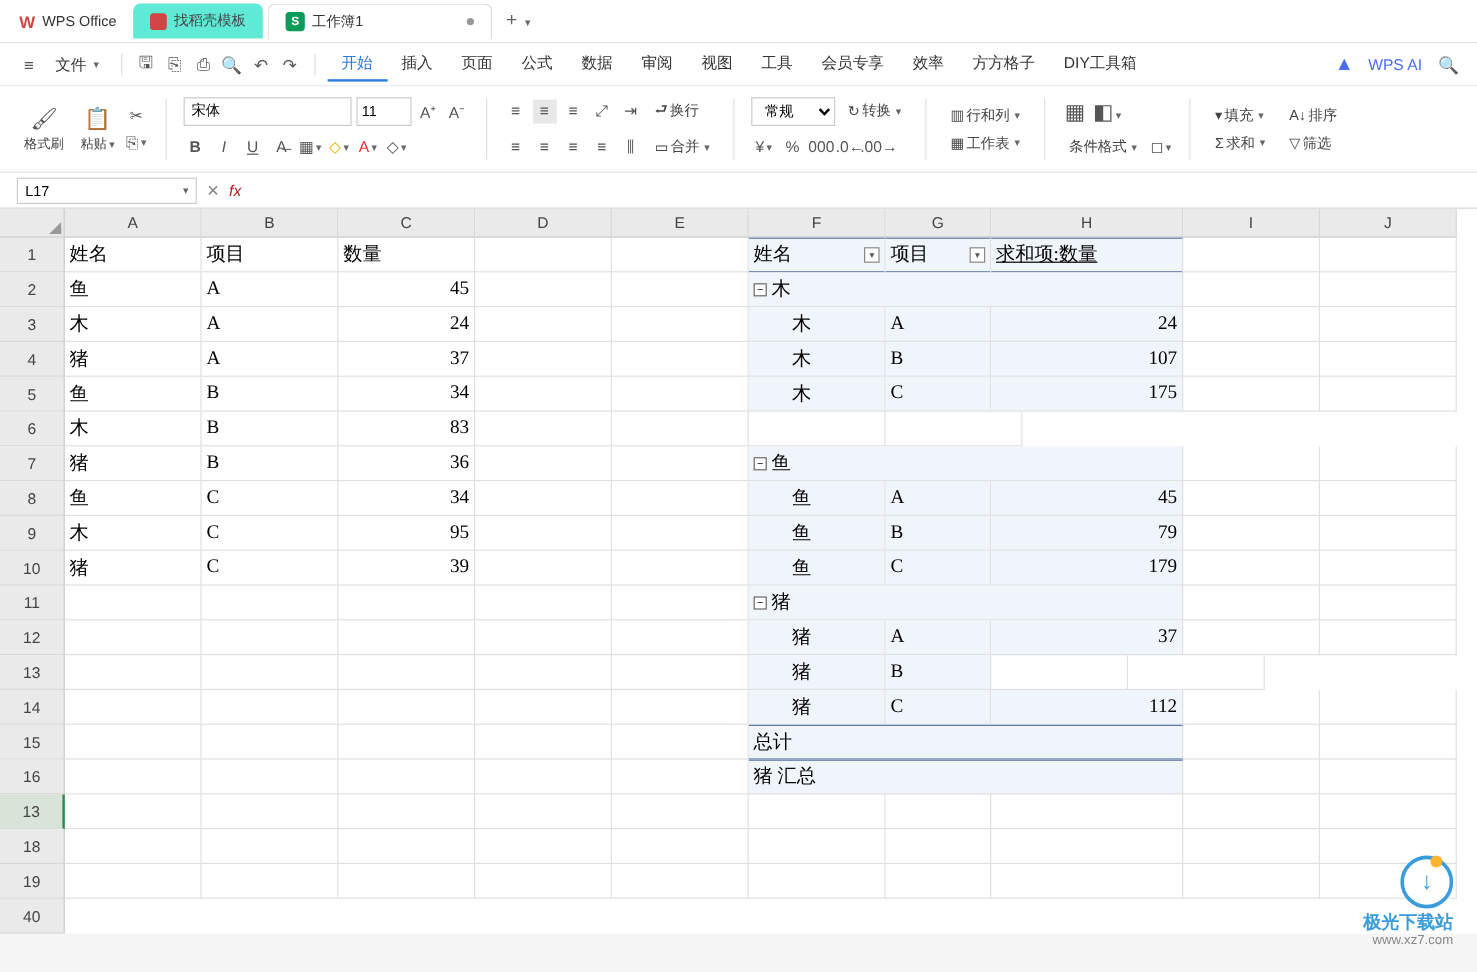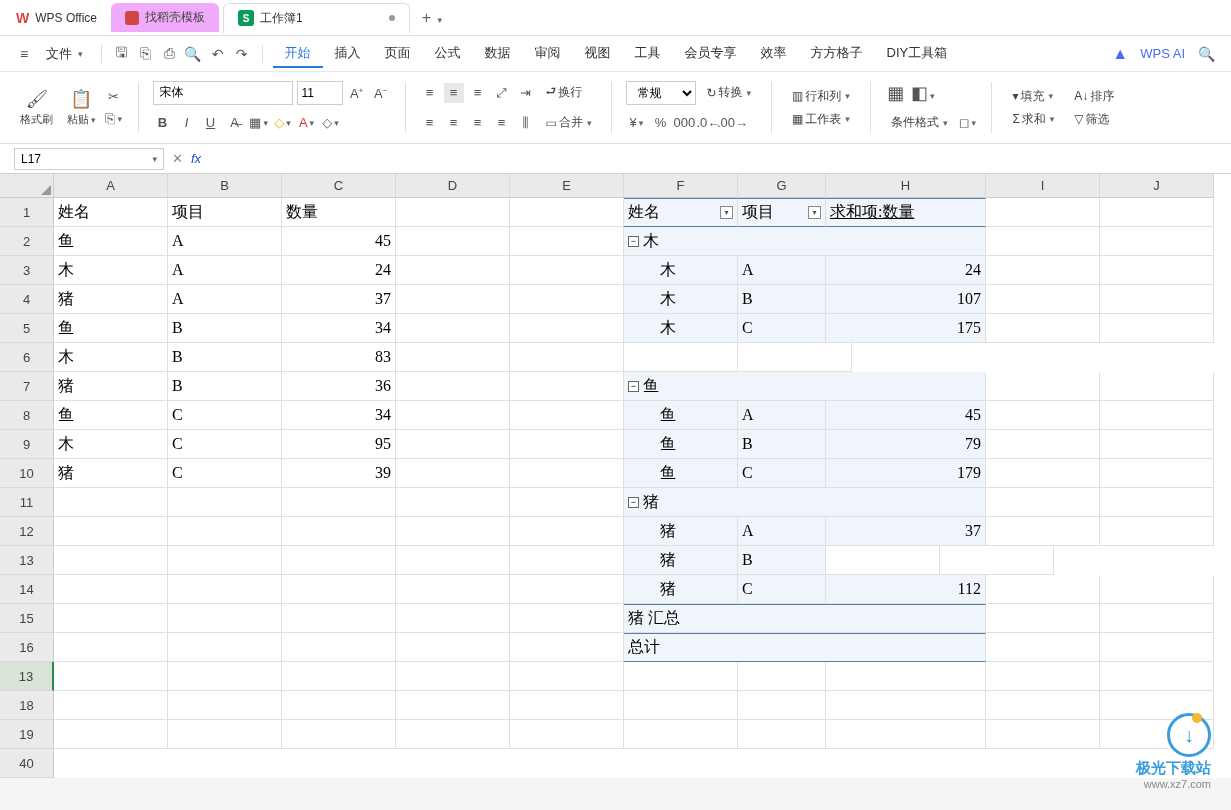--- a/index.html
+++ b/index.html
@@ -1,21 +1,21 @@
 <!DOCTYPE html>
 <html><head>
 <meta charset="utf-8">
 <style>
 * { margin: 0; padding: 0; box-sizing: border-box; font-family: "Microsoft YaHei", sans-serif; }
 body { background: #f5f5f5; width: 1231px; height: 810px; overflow: hidden; position: relative; }
 .titlebar { height: 36px; background: #fff; display: flex; align-items: center; padding: 0 6px; gap: 4px; border-bottom: 1px solid #e0e0e0; }
 .title-app { display: flex; align-items: center; gap: 6px; padding: 4px 10px; font-size: 12px; color: #333; }
 .logo-w { color: #d14545; font-weight: bold; font-size: 14px; }
 .tab { display: flex; align-items: center; gap: 6px; padding: 6px 14px; font-size: 12px; border-radius: 6px 6px 0 0; cursor: pointer; }
-.tab.inactive { background: #f0abfc; color: #444; }
+.tab.inactive { background: #5eead4; color: #444; }
 .tab.active { background: #fff; color: #333; border: 1px solid #ddd; border-bottom: none; }
 .tab-icon-d { width: 14px; height: 14px; background: #d14545; border-radius: 3px; display: inline-block; }
 .tab-icon-s { width: 16px; height: 16px; background: #0a9b5b; color: #fff; font-size: 10px; display: inline-flex; align-items: center; justify-content: center; border-radius: 3px; font-weight: bold; }
 .tab-dot { width: 6px; height: 6px; background: #999; border-radius: 50%; margin-left: 80px; }
 .tab-add { padding: 4px 8px; color: #666; font-size: 16px; cursor: pointer; }
 .menubar { height: 36px; background: #fff; display: flex; align-items: center; padding: 0 14px; gap: 4px; border-bottom: 1px solid #e8e8e8; }
 .menu-icon { width: 20px; color: #555; font-size: 14px; cursor: pointer; text-align: center; }
 .menu-file { display: flex; align-items: center; gap: 4px; padding: 4px 8px; font-size: 13px; color: #333; cursor: pointer; }
 .menu-sep { width: 1px; height: 18px; background: #ddd; margin: 0 6px; }
 .menu-item { padding: 4px 12px; font-size: 13px; color: #333; cursor: pointer; }
@@ -30,21 +30,21 @@
 .tb-icon { font-size: 18px; color: #555; width: 22px; text-align: center; }
 .tb-row { display: flex; align-items: center; gap: 4px; height: 28px; }
 .font-sel { width: 140px; height: 24px; border: 1px solid #ccc; padding: 0 6px; font-size: 12px; background: #fff; }
 .size-sel { width: 46px; height: 24px; border: 1px solid #ccc; padding: 0 4px; font-size: 12px; background: #fff; }
 .tb-mini { width: 20px; height: 20px; display: inline-flex; align-items: center; justify-content: center; cursor: pointer; color: #555; font-size: 13px; }
 .tb-label-btn { display: flex; align-items: center; gap: 2px; padding: 2px 6px; font-size: 12px; color: #444; cursor: pointer; }
 .namebox-row { height: 30px; background: #fff; display: flex; align-items: center; border-bottom: 1px solid #d0d0d0; padding: 0 14px; gap: 8px; }
 .namebox { width: 150px; height: 22px; border: 1px solid #ccc; font-size: 12px; text-align: center; background: #fff; display: flex; align-items: center; justify-content: space-between; padding: 0 6px; }
 .fx-area { display: flex; align-items: center; gap: 8px; flex: 1; }
 .fx-icon { color: #888; font-size: 13px; cursor: pointer; }
-.fx-label { font-style: italic; color: #1d4ed8; font-size: 13px; }
+.fx-label { font-style: italic; color: #b91c1c; font-size: 13px; }
 .fx-input { flex: 1; height: 22px; border: none; outline: none; font-size: 12px; }
 .sheet { display: flex; background: #fff; }
 .rowheads { display: flex; flex-direction: column; }
 .corner { width: 54px; height: 24px; background: #eaeaea; border-right: 1px solid #ccc; border-bottom: 1px solid #ccc; position: relative; }
 .corner::after { content: ""; position: absolute; right: 2px; bottom: 2px; border: 5px solid transparent; border-right-color: #999; border-bottom-color: #999; }
 .rowhead { width: 54px; height: 29px; background: #eaeaea; border-right: 1px solid #ccc; border-bottom: 1px solid #d8d8d8; display: flex; align-items: center; justify-content: center; font-size: 13px; color: #444; }
 .rowhead.sel { background: #d8e4d8; border-right: 2px solid #2a8a4a; }
 .gridarea { flex: 1; overflow: hidden; }
 .colheads { display: flex; height: 24px; }
 .colhead { background: #eaeaea; border-right: 1px solid #d8d8d8; border-bottom: 1px solid #ccc; display: flex; align-items: center; justify-content: center; font-size: 13px; color: #444; }
@@ -480,31 +480,31 @@
           <div class="cell pivot num" style="width: 160px;">112</div>
           <div class="cell" style="width: 114px;"></div>
           <div class="cell" style="width: 114px;"></div>
         </div>
         <div class="gridrow">
           <div class="cell" style="width: 114px;"></div>
           <div class="cell" style="width: 114px;"></div>
           <div class="cell" style="width: 114px;"></div>
           <div class="cell" style="width: 114px;"></div>
           <div class="cell" style="width: 114px;"></div>
+          <div class="cell pivot pivot-t pivot-b" style="width: 362px;">总计</div>
+          <div class="cell" style="width: 114px;"></div>
+          <div class="cell" style="width: 114px;"></div>
+        </div>
+        <div class="gridrow">
+          <div class="cell" style="width: 114px;"></div>
+          <div class="cell" style="width: 114px;"></div>
+          <div class="cell" style="width: 114px;"></div>
+          <div class="cell" style="width: 114px;"></div>
+          <div class="cell" style="width: 114px;"></div>
           <div class="cell pivot pivot-t" style="width: 362px;">猪 汇总</div>
-          <div class="cell" style="width: 114px;"></div>
-          <div class="cell" style="width: 114px;"></div>
-        </div>
-        <div class="gridrow">
-          <div class="cell" style="width: 114px;"></div>
-          <div class="cell" style="width: 114px;"></div>
-          <div class="cell" style="width: 114px;"></div>
-          <div class="cell" style="width: 114px;"></div>
-          <div class="cell" style="width: 114px;"></div>
-          <div class="cell pivot pivot-t pivot-b" style="width: 362px;">总计</div>
           <div class="cell" style="width: 114px;"></div>
           <div class="cell" style="width: 114px;"></div>
         </div>
         <div class="gridrow">
           <div class="cell" style="width: 114px;"></div>
           <div class="cell" style="width: 114px;"></div>
           <div class="cell" style="width: 114px;"></div>
           <div class="cell" style="width: 114px;"></div>
           <div class="cell" style="width: 114px;"></div>
           <div class="cell" style="width: 114px;"></div>

